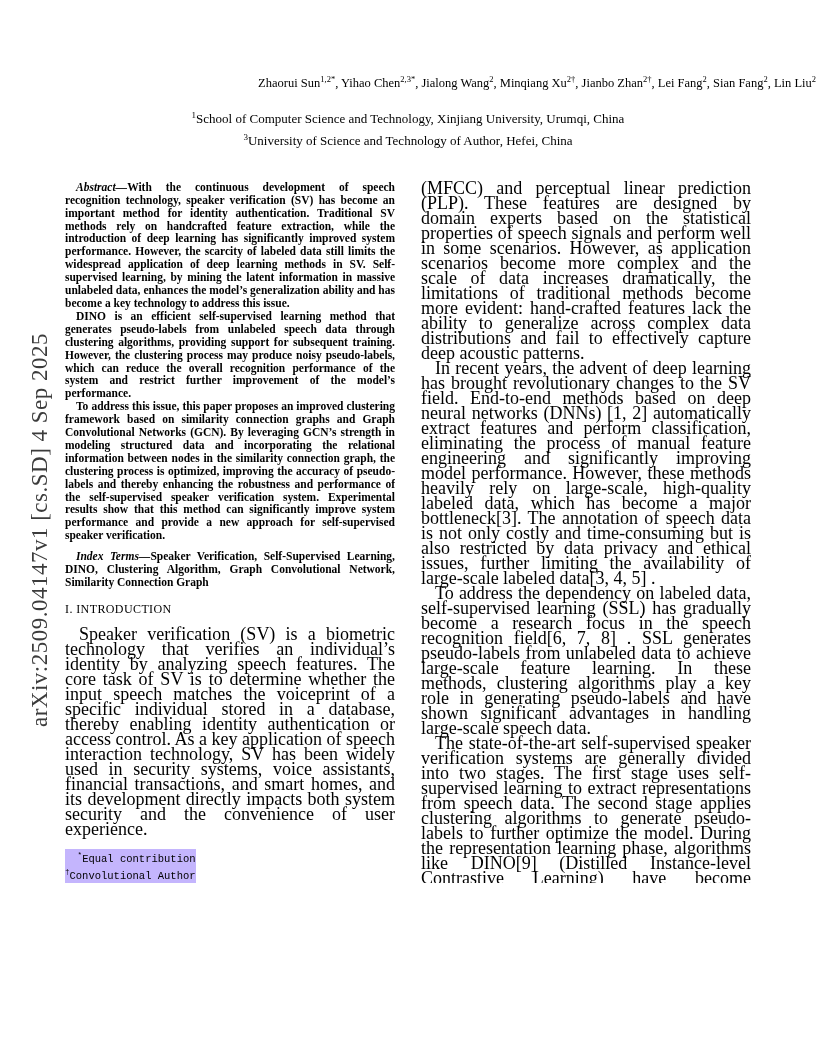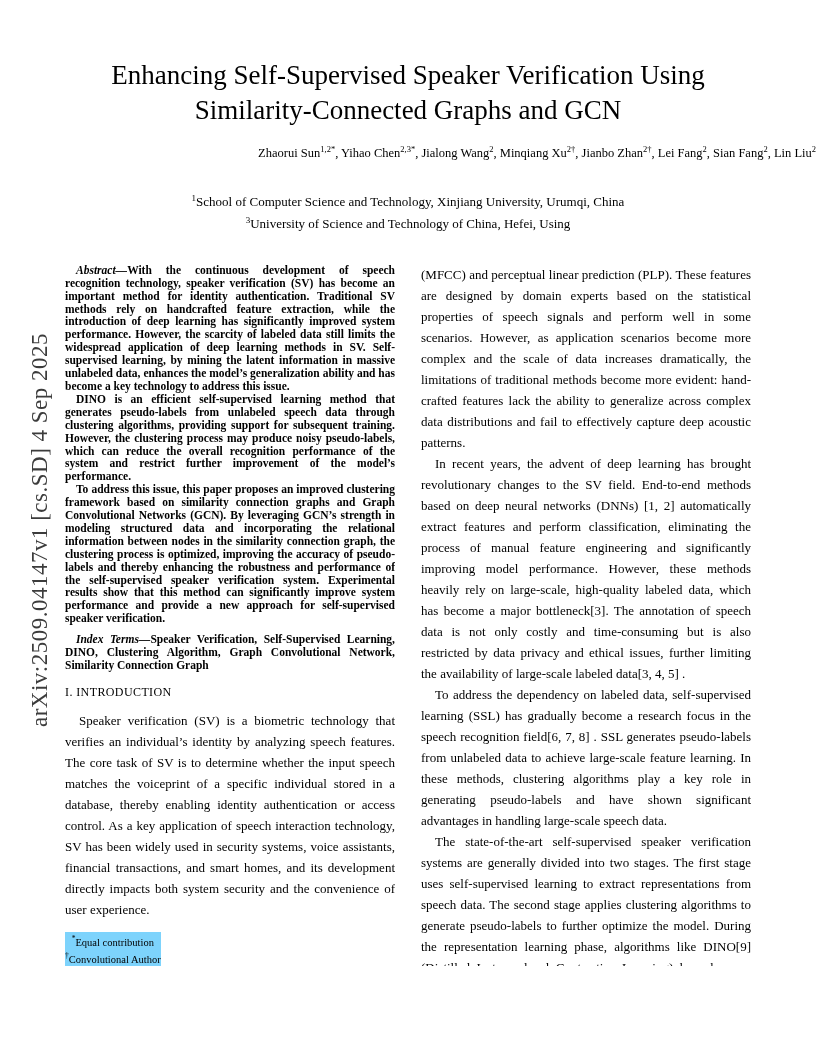--- a/index.html
+++ b/index.html
@@ -32,21 +32,21 @@
     line-height:35px;
   }
   .authors {
     margin-top:16px;
     text-align:right;
     font-size:12.5px;
     white-space:nowrap;
   }
   .authors sup { font-size:8.5px; }
   .affiliations {
-    margin-top:28px;
+    margin-top:15px;
     text-align:center;
     font-size:13px;
     line-height:19px;
   }
   .affiliations sup { font-size:9px; }
   .columns {
     display:flex;
     gap:26px;
     padding:0 65px;
     margin-top:30px;
@@ -70,43 +70,43 @@
   .index-terms { margin-top:8px;font-family:Liberation Serif, serif; }
   .section-heading {
     text-align:left;
     font-size:12px;
     font-weight:400;
     letter-spacing:0.4px;
     margin:13px 0 10px 0;
     text-indent:0;
   }
   .body-par {
-    font-size:13px;
-    line-height:21px;
+    font-size:18px;
+    line-height:15px;
     text-indent:14px;
   }
   .no-indent { text-indent:0; }
   .footnotes {
     position:absolute;
     left:0; bottom:0;
     font-size:10.5px;
     line-height:13.5px;
-    text-align:center;
-    background:#7dd3fc;
+    text-align:right;
+    background:#c4b5fd;
+    font-family:Liberation Mono, monospace;
   }
   .footnotes sup { font-size:7.5px; }
 </style>
 </head>
 <body>
 
 <div class="page">
 
   <div class="arxiv-banner">arXiv:2509.04147v1 [cs.SD] 4 Sep 2025</div>
 
-  <h1 class="title">Enhancing Self-Supervised Speaker Verification Using Similarity-Connected Graphs and GCN</h1>
 
   <div class="authors">
     
   
       <span class="author"><span>Zhaorui Sun</span><sup>1,2*</sup><span>, </span></span>
     
       <span class="author"><span>Yihao Chen</span><sup>2,3*</sup><span>, </span></span>
     
       <span class="author"><span>Jialong Wang</span><sup>2</sup><span>, </span></span>
     
@@ -119,21 +119,21 @@
       <span class="author"><span>Sian Fang</span><sup>2</sup><span>, </span></span>
     
       <span class="author"><span>Lin Liu</span><sup>2</sup><span></span></span>
     </div>
 
   <div class="affiliations">
 
       <div class="affil"><sup>1</sup><span>School of Computer Science and Technology, Xinjiang University, Urumqi, China</span></div>
 
 
-      <div class="affil"><sup>3</sup><span>University of Science and Technology of China, Hefei, Using</span></div>
+      <div class="affil"><sup>3</sup><span>University of Science and Technology of Author, Hefei, China</span></div>
     </div>
 
   <div class="columns">
 
     <div class="col">
 
       <div class="abstract">
         <p><span class="lead">Abstract—</span><span>With the continuous development of speech recognition technology, speaker verification (SV) has become an important method for identity authentication. Traditional SV methods rely on handcrafted feature extraction, while the introduction of deep learning has significantly improved system performance. However, the scarcity of labeled data still limits the widespread application of deep learning methods in SV. Self-supervised learning, by mining the latent information in massive unlabeled data, enhances the model’s generalization ability and has become a key technology to address this issue.</span></p>
         <div>
 

